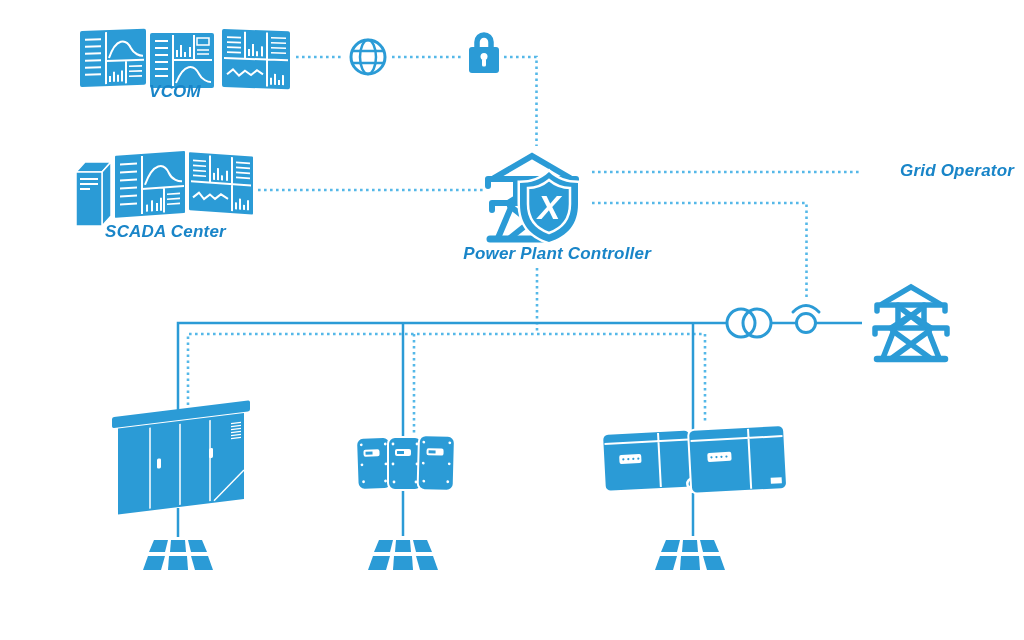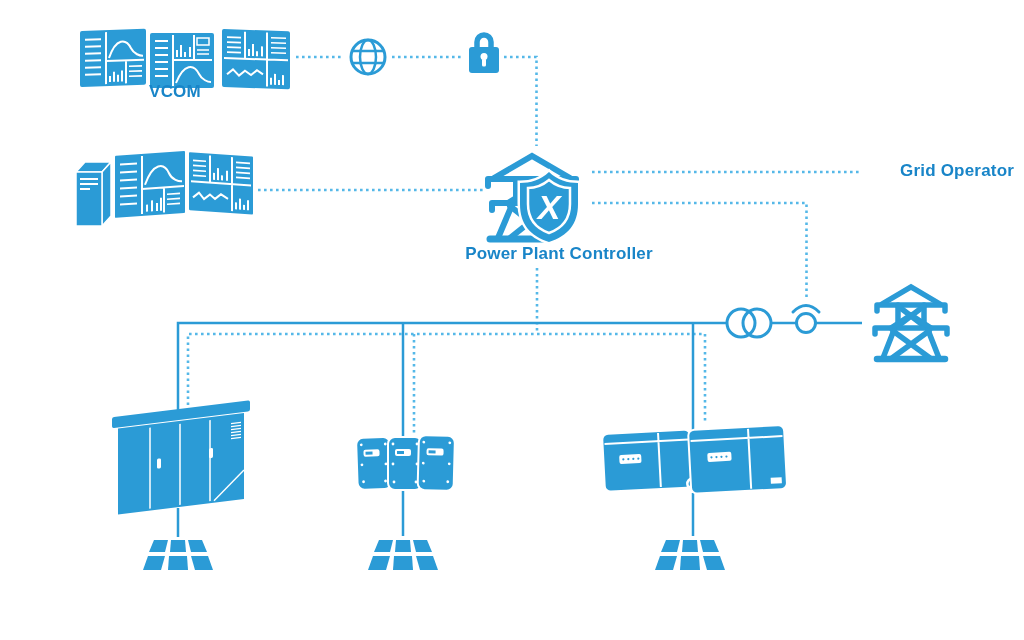--- a/index.html
+++ b/index.html
@@ -1,19 +1,19 @@
 <!DOCTYPE html>
 <html><head>
 <meta charset="utf-8">
 <style>
   html,body{margin:0;padding:0;background:#fff;}
   #canvas{position:relative;width:1024px;height:640px;background:#ffffff;overflow:hidden;
           font-family:"Liberation Sans",sans-serif;}
   #scene{position:absolute;left:0;top:0;}
-  .lbl{position:absolute;font-weight:bold;font-size:17px;color:#1985C8;
+  .lbl{position:absolute;font-weight:bold;font-style:italic;font-size:17px;color:#1985C8;
        letter-spacing:.2px;white-space:nowrap;}
   .lbl.center{text-align:center;}
   
   .ln{stroke:#2B9BD6;stroke-width:2.5;fill:none;}
   .dt{stroke:#55B8E8;stroke-width:2.6;fill:none;stroke-dasharray:2.6 3.4;}
   .ic{fill:#2B9BD6;}
   .st{stroke:#2B9BD6;fill:none;}
   .wt{stroke:#ffffff;fill:none;}
   .wf{fill:#ffffff;}
   .shieldx{fill:#ffffff;font-family:"Liberation Sans",sans-serif;font-weight:bold;
@@ -239,16 +239,17 @@
       <rect x="80" y="52" width="11" height="6" class="wf"></rect>
     </g>
   </g>
 
   <use href="#solar" x="178" y="540"></use>
   <use href="#solar" x="403" y="540"></use>
   <use href="#solar" x="690" y="540"></use>
 </svg>
 
 <div class="lbl center" style="left:110px;top:82px;width:130px;">VCOM</div>
-<div class="lbl center" style="left:449px;top:244px;width:220px;">Power Plant Controller</div>
+<div class="lbl center" style="left:78px;top:222px;width:175px;">SCADA Center</div>
+<div class="lbl center" style="left:431px;top:244px;width:220px;text-align:right;">Power Plant Controller</div>
 <div class="lbl" style="left:900px;top:161px;">Grid Operator</div>
 
 </div>
 
 </body></html>

